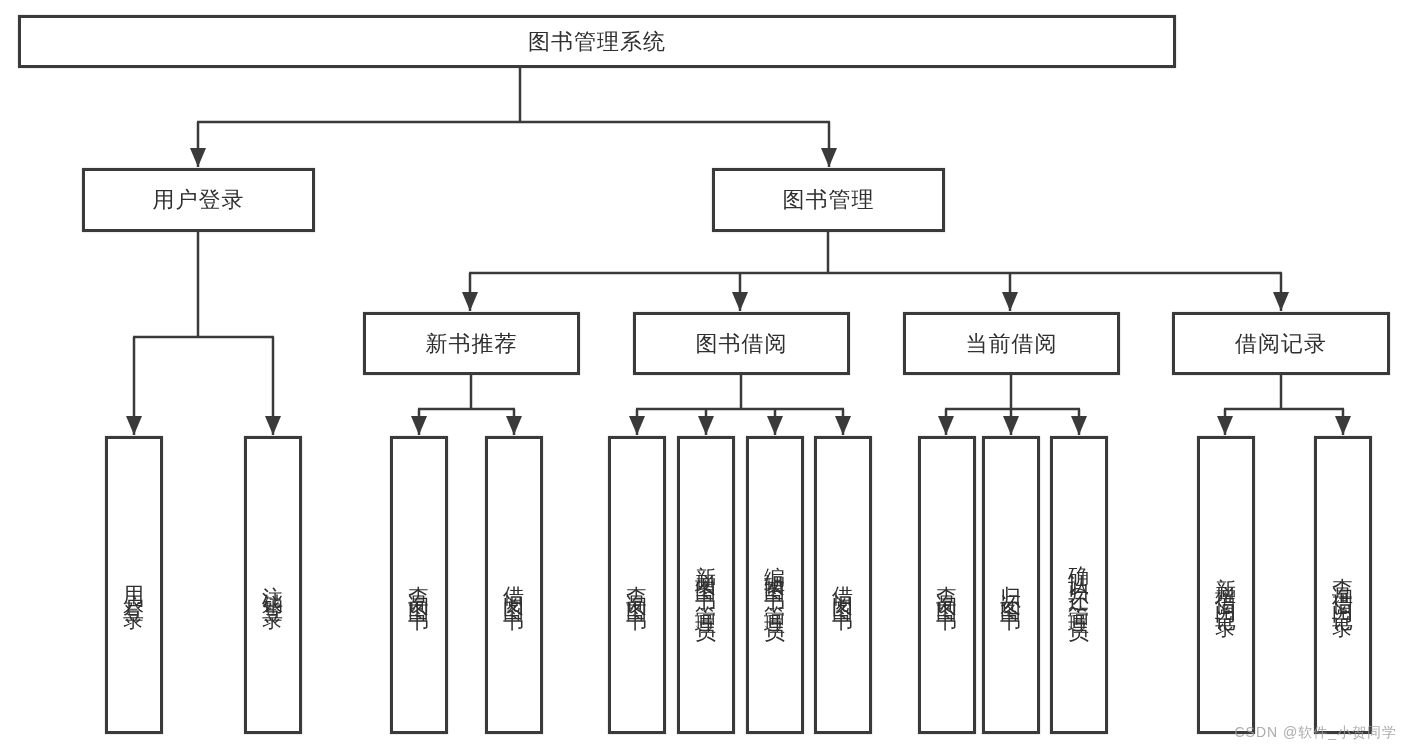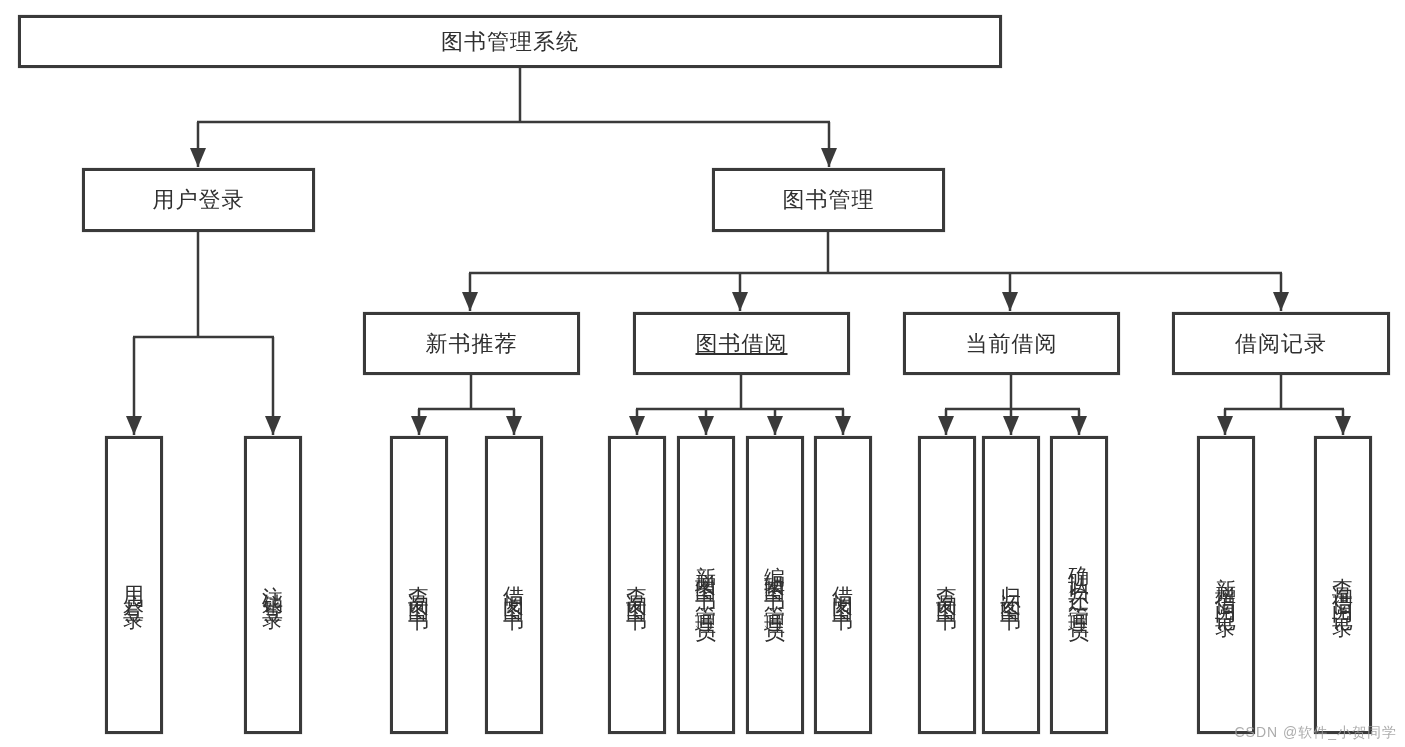--- a/index.html
+++ b/index.html
@@ -23,26 +23,26 @@
   .hlabel { font-size:22px; letter-spacing:1px; white-space:nowrap; }
   .leaf .vlabel {
     writing-mode:vertical-rl;
     text-orientation:mixed;
     font-size:21px;
     line-height:1.0;
     letter-spacing:8px;
     color:#2f2f2f;
   }
   
-  .n-root   { left:18px;  top:15px;  width:984px; height:53px; }
+  .n-root   { left:18px;  top:15px;  width:1158px; height:53px; }
   .n-login  { left:82px;  top:168px; width:233px;  height:64px; }
   .n-mgmt   { left:712px; top:168px; width:233px;  height:64px; }
   .lvl3     { top:312px; height:63px; width:217px; }
   .n-newb   { left:363px; }
-  .n-borrow { left:633px;text-decoration:underline; }
+  .n-borrow { left:633px; }
   .n-cur    { left:903px; }
   .n-rec    { left:1172px; width:218px; }
   .leaf     { top:436px; height:298px; width:58px; }
   .x-userlogin { left:105px; }
   .x-logout    { left:244px; }
   .x-nbquery   { left:390px; }
   .x-nbborrow  { left:485px; }
   .x-bquery    { left:608px; }
   .x-badd      { left:677px; }
   .x-bedit     { left:746px; }

